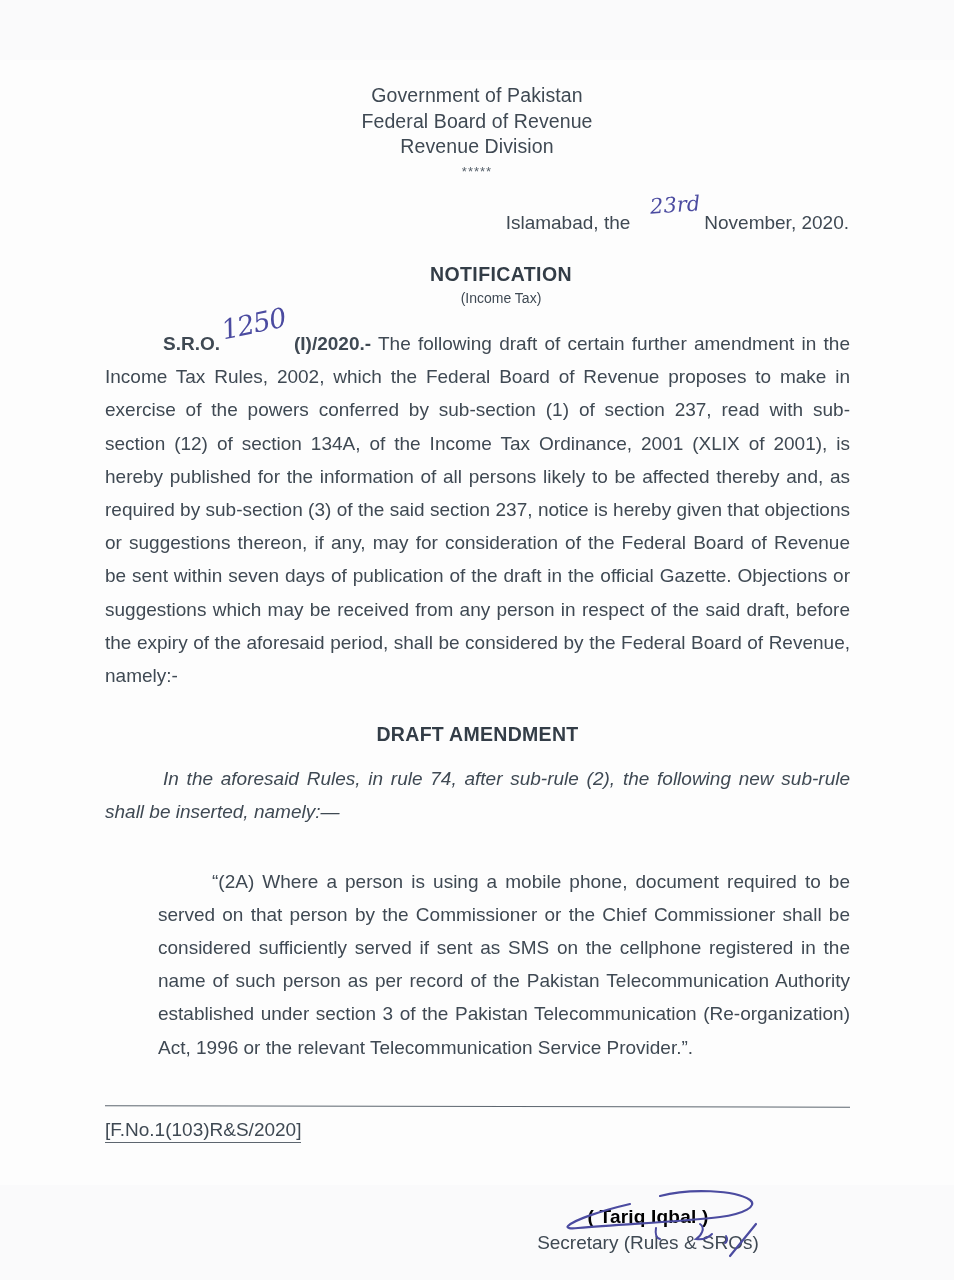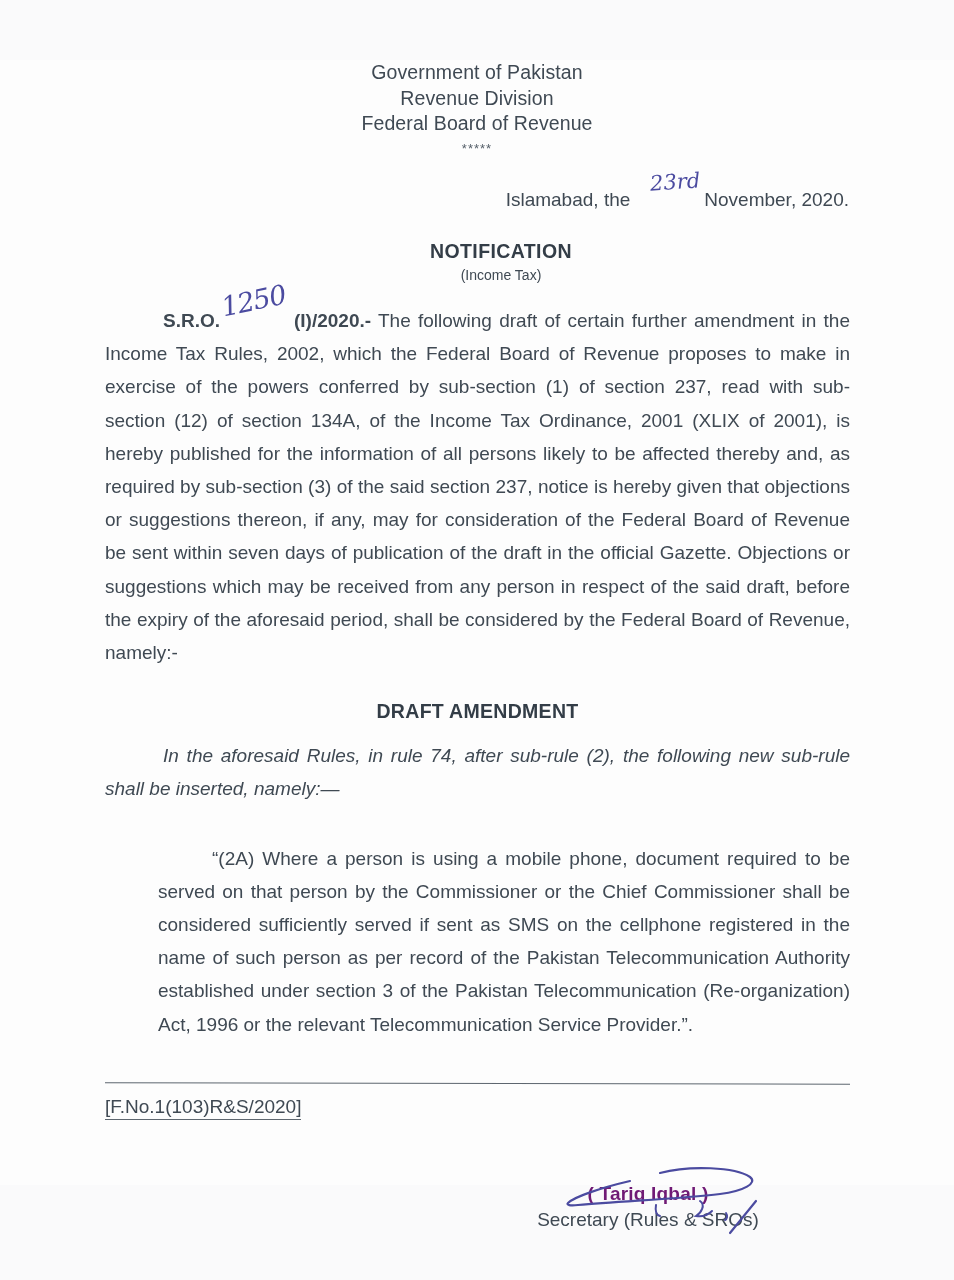--- a/index.html
+++ b/index.html
@@ -28,20 +28,21 @@
   .scan-tint-a { top: 0; height: 60px; }
   .scan-tint-b { top: 1185px; height: 95px; }
 
   .header {
     text-align: center;
     padding-top: 60px;
     font-size: 19.5px;
     line-height: 25.5px;
     color: #3f4953;
     letter-spacing: 0.1px;
+    margin-top: 23px;
   }
   .header div { white-space: nowrap; }
   .stars {
     text-align: center;
     font-size: 13px;
     letter-spacing: 1px;
     color: #555f69;
     margin-top: -1px;
   }
 
@@ -164,41 +165,41 @@
     position: absolute;
     left: 560px;
     top: -22px;
     width: 240px;
     height: 78px;
     pointer-events: none;
   }
   .sign-name {
     font-size: 19px;
     font-weight: bold;
-    color: #701a75;
+    color: #000000;
     letter-spacing: 0.2px;
   }
   .sign-desig {
     font-size: 19px;
     margin-top: 4px;
     color: #3f4953;
   }
 </style>
 </head>
 <body>
 
 <div class="page">
 
   <div class="scan-tint-a"></div>
   <div class="scan-tint-b"></div>
 
   <div class="header">
     <div>Government of Pakistan</div>
+    <div>Federal Board of Revenue</div>
     <div>Revenue Division</div>
-    <div>Federal Board of Revenue</div>
     <div class="stars">*****</div>
   </div>
 
   <div class="dateline">
     <span class="hand-date">23rd</span>
     <span>Islamabad, the</span><span class="sro-gap"></span><span>November, 2020.</span>
   </div>
 
   <div class="title-block">
     <div class="title-main">NOTIFICATION</div>

